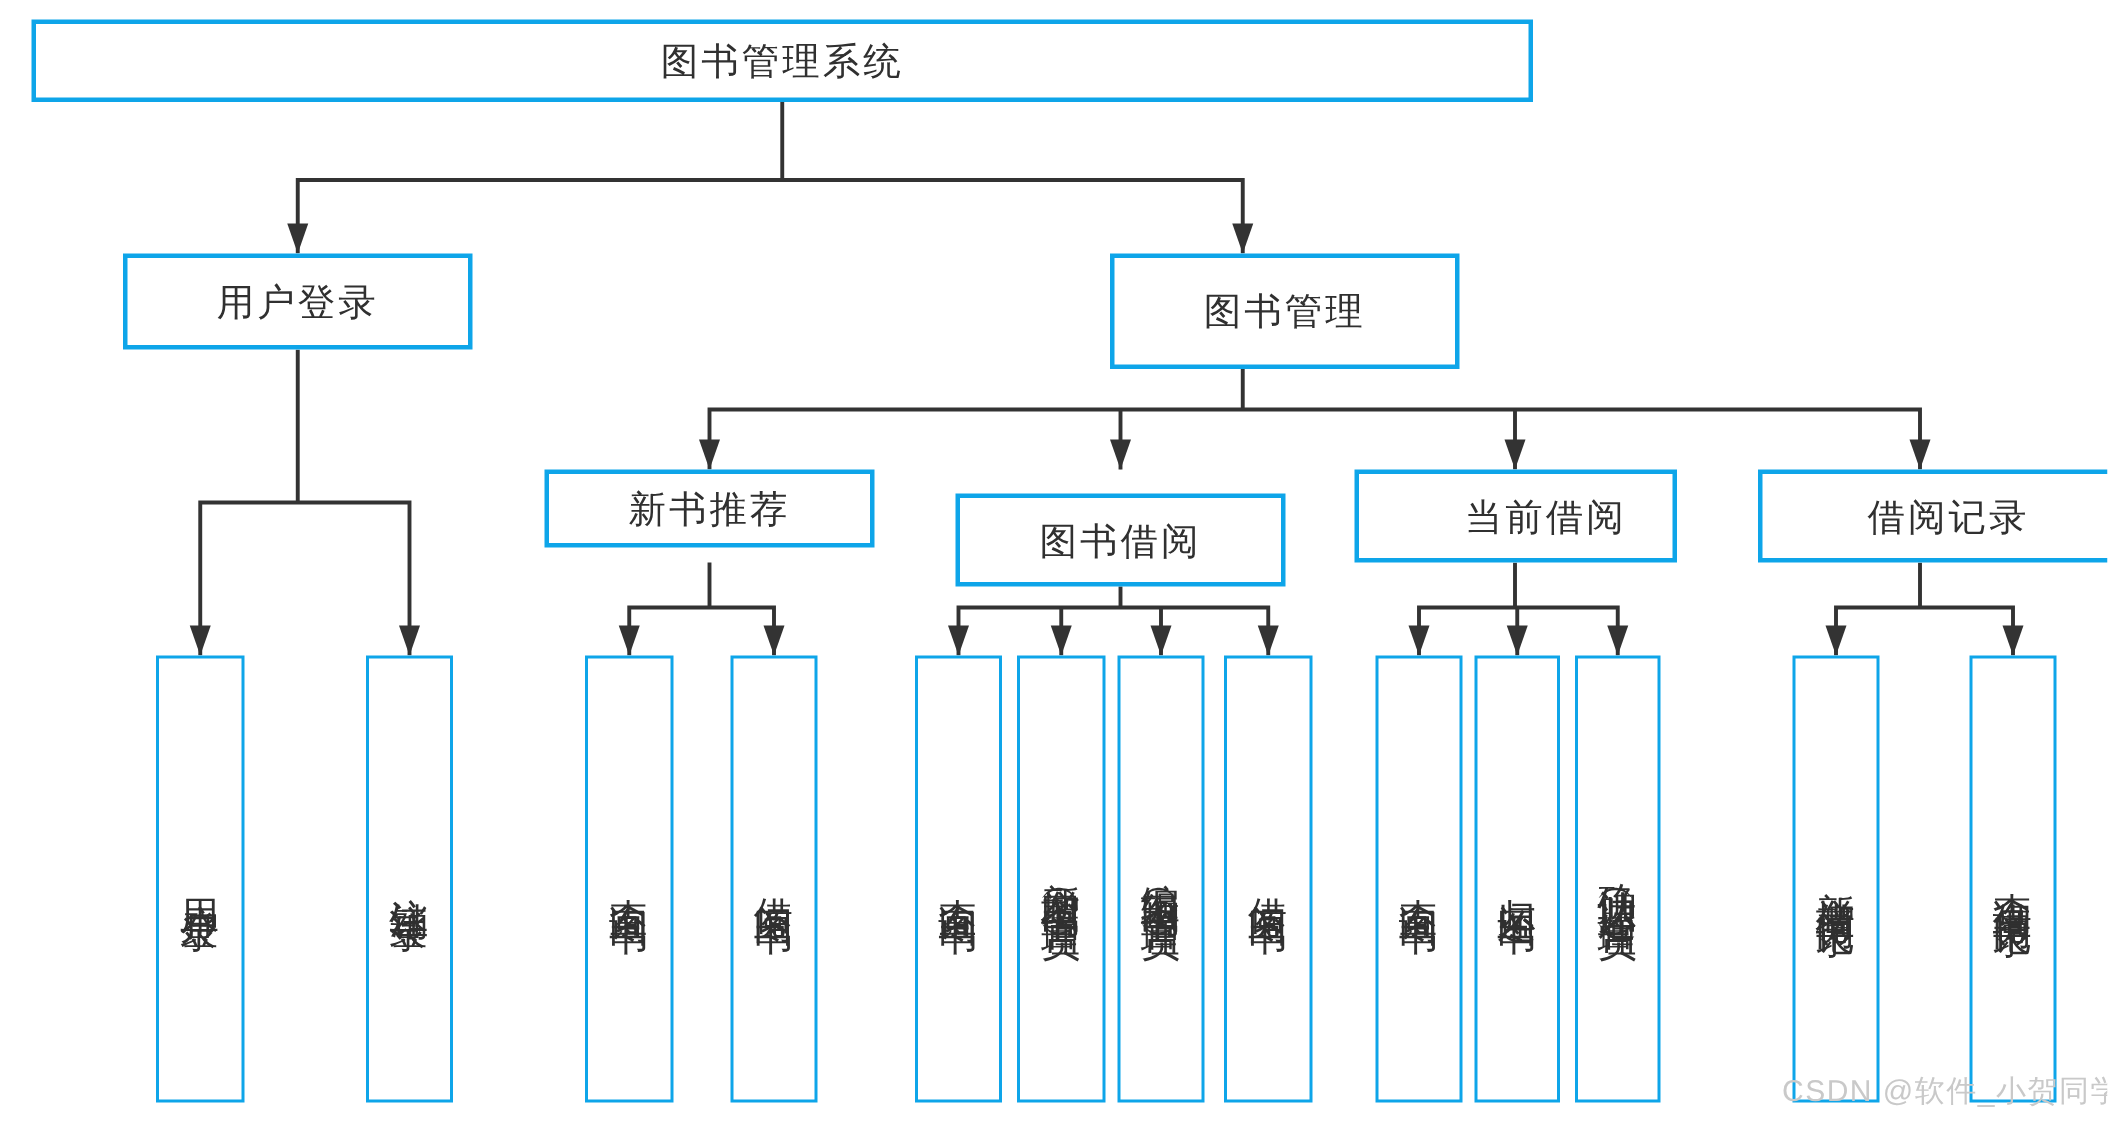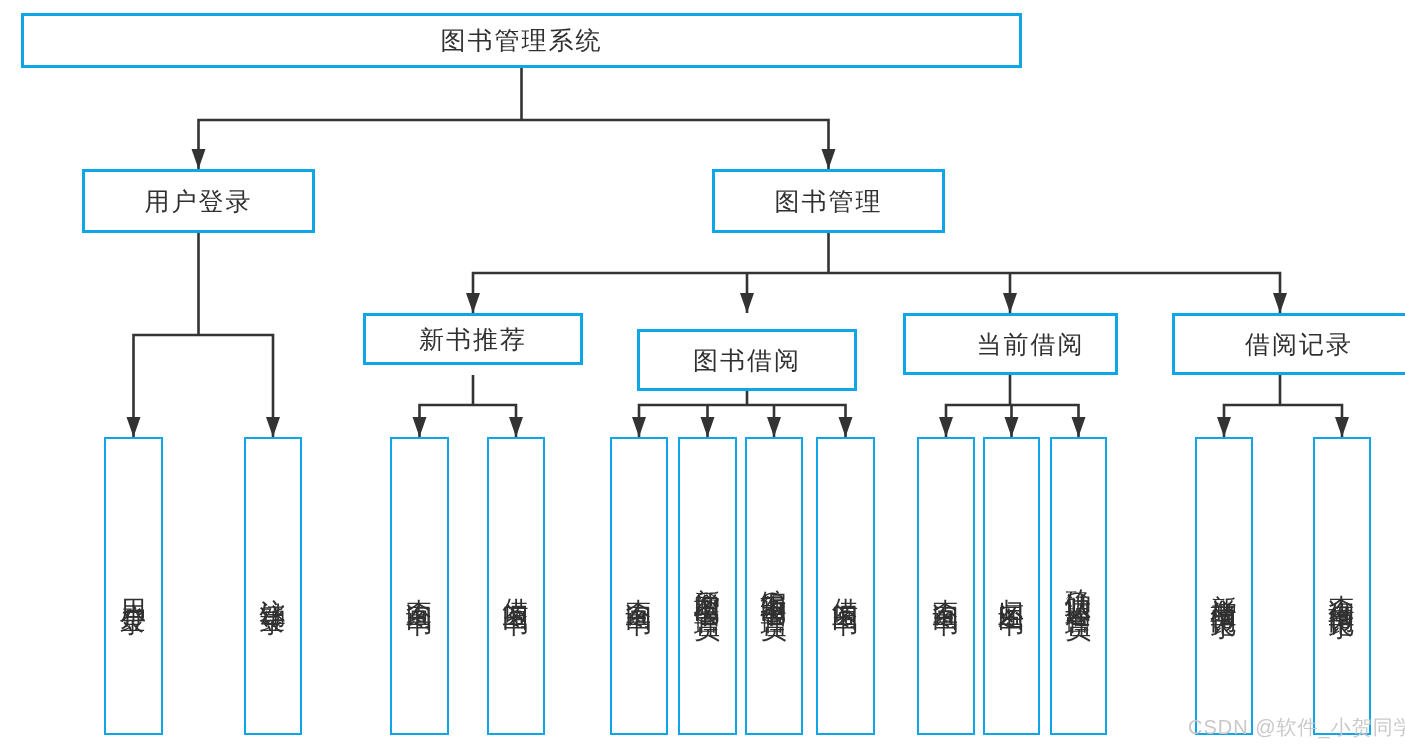--- a/index.html
+++ b/index.html
@@ -30,21 +30,21 @@
   .leaf .vtext{
     writing-mode:vertical-lr;
     text-orientation:mixed;
     letter-spacing:4px;
     line-height:1;
     white-space:nowrap;
   }
   
   .n-root{left:21px;top:13px;width:1001px;height:55px;}
   .n-l2-user{left:82px;top:169px;width:233px;height:64px;}
-  .n-l2-book{left:712px;top:169px;width:233px;height:64px;}
+  .n-l2-book{left:740px;top:169px;width:233px;height:77px;}
   .n-l3-recommend{left:363px;top:313px;width:220px;height:52px;}
   .n-l3-borrow{left:637px;top:313px;width:220px;height:62px;margin-top:16px;}
   .n-l3-current{left:903px;top:313px;width:215px;height:62px;padding-left:40px;}
   .n-l3-record{left:1172px;top:313px;width:254px;height:62px;}
   .leaf{top:437px;height:298px;}
   .n-g1a{left:104px;width:59px;}
   .n-g1b{left:244px;width:58px;}
   .n-g2a{left:390px;width:59px;}
   .n-g2b{left:487px;width:58px;}
   .n-g3a{left:610px;width:58px;}

